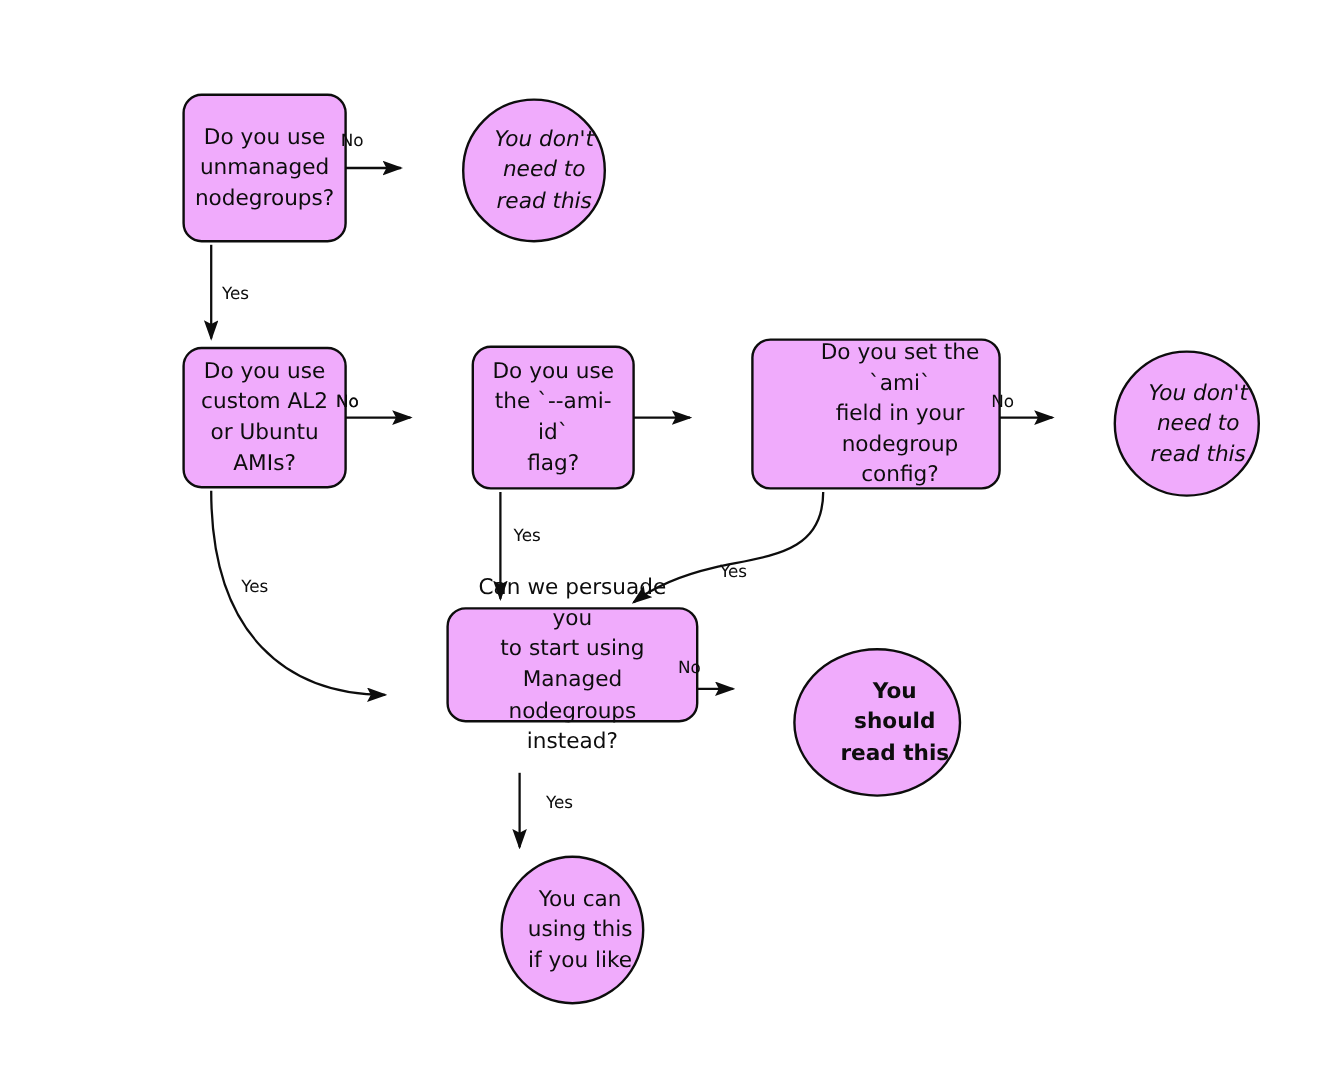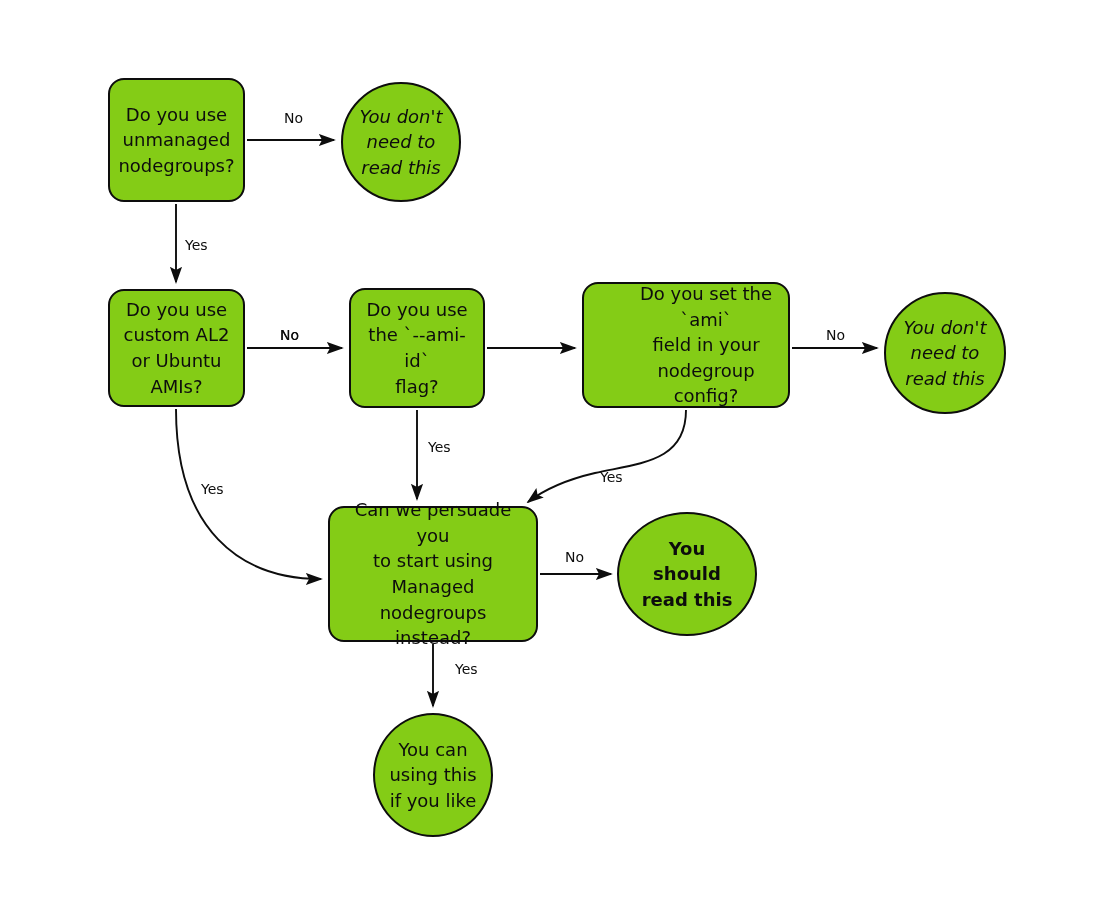--- a/index.html
+++ b/index.html
@@ -25,32 +25,34 @@
     width: 1098px;
     height: 910px;
   }
   .node {
     position: absolute;
     box-sizing: border-box;
     display: flex;
     align-items: center;
     justify-content: center;
     text-align: center;
-    background: #84cc16;
+    background: #f0abfc;
     border: 2.4px solid #0d0d0d;
     color: #0d0d0d;
     font-size: 18px;
     line-height: 1.42;
     z-index: 2;
+    margin-left: 44px;
   }
   .node.box {
     border-radius: 16px;
   }
   .node.circle {
     border-radius: 50%;
+    justify-content: flex-end;
   }
   .node .node-text {
     display: block;
     padding: 0 8px;
     white-space: pre-line;
   }
   .node.italic .node-text {
     font-style: italic;
   }
   .node.bold .node-text {
@@ -112,27 +114,27 @@
       <div class="node box" style="left: 582px; top: 282px; width: 208px; height: 126px; padding-left: 40px;">
         <span class="node-text">Do you set the `ami`
 field in your
 nodegroup config?</span>
       </div>
       <div class="node circle italic" style="left: 884px; top: 292px; width: 122px; height: 122px;">
         <span class="node-text">You don't
 need to
 read this</span>
       </div>
-      <div class="node box" style="left: 328px; top: 506px; width: 210px; height: 136px;">
+      <div class="node box" style="left: 328px; top: 506px; width: 210px; height: 96px;">
         <span class="node-text">Can we persuade you
 to start using
 Managed nodegroups
 instead?</span>
       </div>
-      <div class="node circle bold" style="left: 617px; top: 512px; width: 140px; height: 124px;">
+      <div class="node circle bold" style="left: 617px; top: 540px; width: 140px; height: 124px;">
         <span class="node-text">You
 should
 read this</span>
       </div>
       <div class="node circle" style="left: 373px; top: 713px; width: 120px; height: 124px;">
         <span class="node-text">You can
 using this
 if you like</span>
       </div>
     </div>

